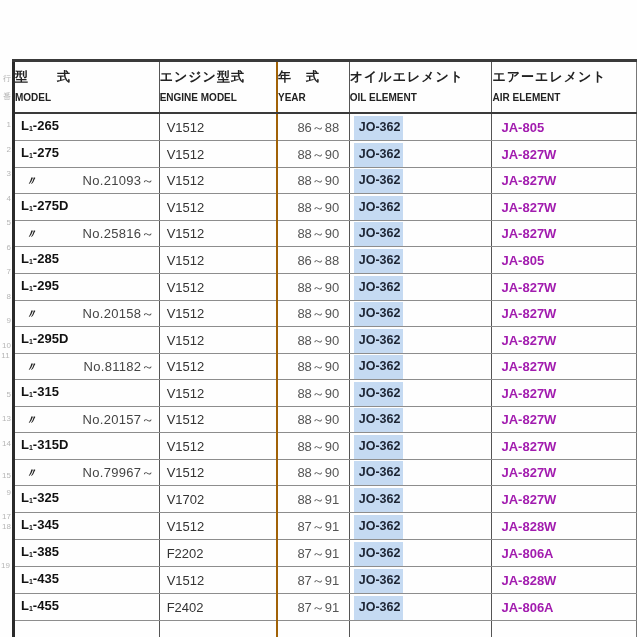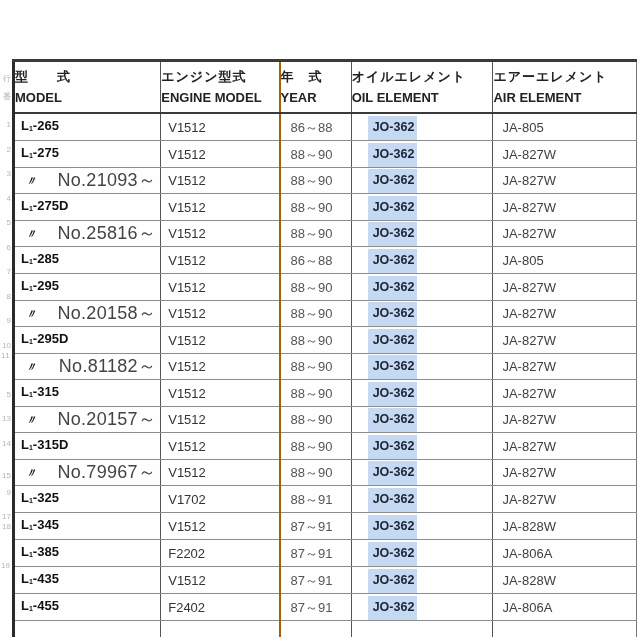--- a/index.html
+++ b/index.html
@@ -8,37 +8,37 @@
   .page { position: absolute; left: 0; top: 0; width: 637px; height: 637px; background: #fefefe; }
   .rownums { position: absolute; left: 0; top: 59px; width: 12px; }
   .rownum { position: absolute; left: 0; width: 11px; text-align: right; font-size: 8px; color: #b5b5b5;
             font-family: "Liberation Sans", sans-serif; }
   .hdrmark { position: absolute; left: 0; width: 11px; text-align: right; font-size: 8px; color: #b0b0b0; }
   table.parts { position: absolute; left: 12px; top: 59px; border-collapse: collapse; table-layout: fixed; }
   table.parts th, table.parts td { padding: 0; overflow: hidden; white-space: nowrap; }
   table.parts th { height: 50px; border-top: 3px solid #3a3a3a; border-bottom: 2px solid #3a3a3a;
                    font-weight: bold; font-size: 13px; line-height: 21px; text-align: left; color: #222; }
   table.parts th .jp { display: block; font-size: 13px; letter-spacing: 1px; }
-  table.parts th .en { display: block; font-size: 13px; }
+  table.parts th .en { display: block; font-size: 10px; }
   table.parts td { height: 23px; border-bottom: 1.5px solid #8d8d8d; font-size: 13px; line-height: 23px; }
   .c-model { width: 151px; border-left: 3px solid #2a2a2a; border-right: 1.5px solid #555; }
   .c-engine { width: 113px; border-right: 2px solid #a16207; }
-  .c-year { width: 63px; border-right: 1.5px solid #555; }
+  .c-year { width: 63px; border-right: 1.5px solid #555; text-align: center; }
   .c-oil { width: 145px; border-right: 1.5px solid #555; }
   .c-air { width: 138px; border-right: 1.5px solid #777; }
   td.c-model { padding-left: 6px !important; box-sizing: border-box; }
   td.c-engine { padding-left: 7px !important; color: #333; font-size: 13.5px; }
   td.c-year { padding-left: 10px !important; color: #555; font-size: 13px; }
   td.c-oil { padding-left: 0 !important; }
-  td.c-air { padding-left: 9px !important; font-weight: normal; font-size: 12.5px; color: #404040; }
+  td.c-air { padding-left: 9px !important; font-weight: bold; font-size: 12.5px; color: #a21caf; }
   .model-main { font-weight: bold; font-size: 13px; color: #111; }
   .model-main sub { font-size: 7px; vertical-align: -1px; }
   .ditto { font-weight: bold; font-style: italic; font-size: 12px; padding-left: 4px; color: #222; }
-  .serial { float: right; padding-right: 4px; color: #444; font-size: 18px; letter-spacing: 0.3px; }
-  .oil-hl { display: inline-block; background: #c5daf2; padding: 0 3px 0 5px; margin-left: 16px;
+  .serial { float: right; padding-right: 4px; color: #444; font-size: 13px; letter-spacing: 0.3px; }
+  .oil-hl { display: inline-block; background: #c5daf2; padding: 0 3px 0 5px; margin-left: 4px;
             font-weight: bold; font-size: 12.5px; color: #1c2433; height: 24px; line-height: 23px; }
   .tail td { height: 8px; border-bottom: none; }
 </style>
 </head>
 <body>
 
 <div class="page">
   <div class="rownums" id="rownums">
       <span class="hdrmark" style="top: 14px;">行</span>
       <span class="hdrmark" style="top: 32px;">番</span>

